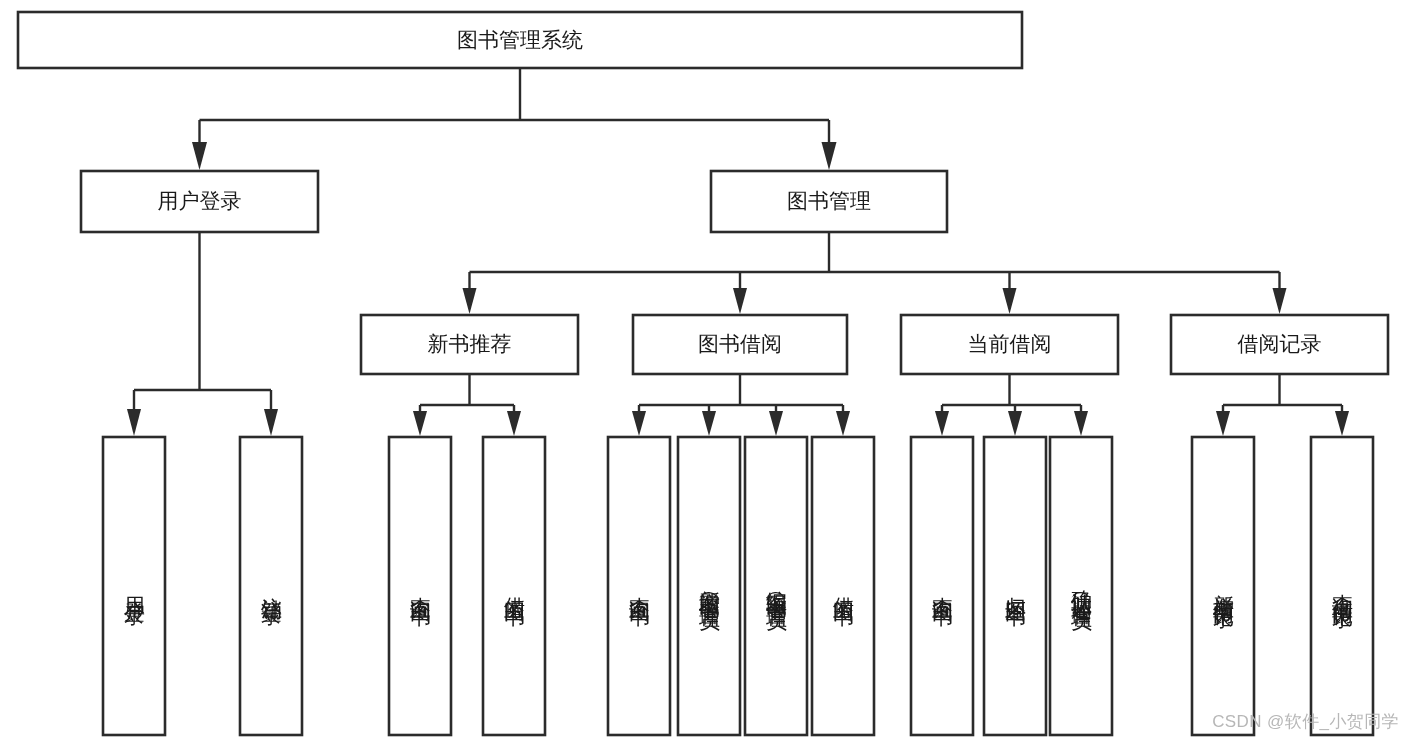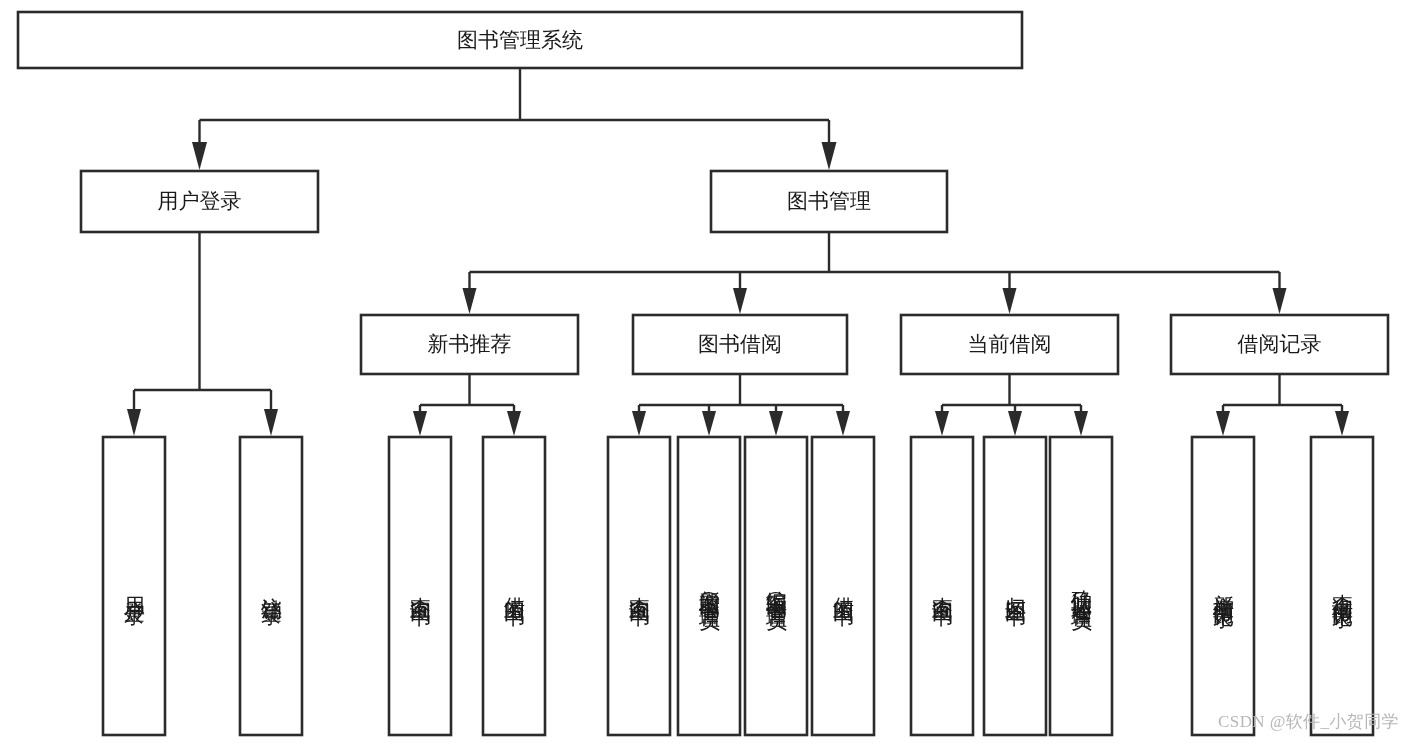--- a/index.html
+++ b/index.html
@@ -64,21 +64,21 @@
     line-height: 1.18;
     color: #1a1a1a;
     letter-spacing: 3px;
     white-space: nowrap;
     text-align: center;
   }
   .watermark {
     position: absolute;
     right: 6px;
     bottom: 4px;
-    font-family: Liberation Serif, serif;
+    font-family: Liberation Sans, sans-serif;
     font-size: 17px;
     color: #b7b7b7;
     letter-spacing: 0.4px;
     white-space: nowrap;
   }
 </style>
 </head>
 <body>
 
 <div id="diagram-root">

